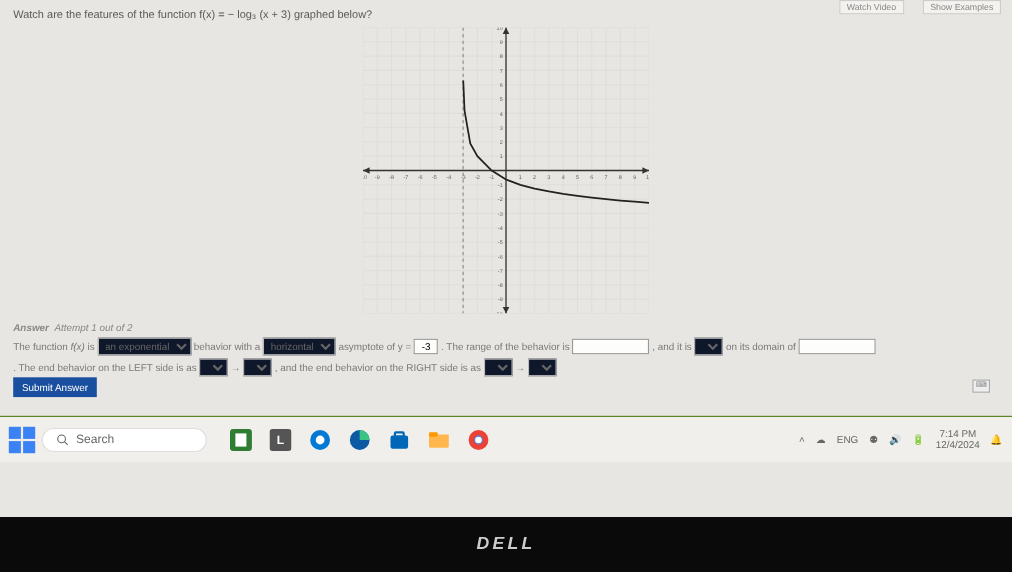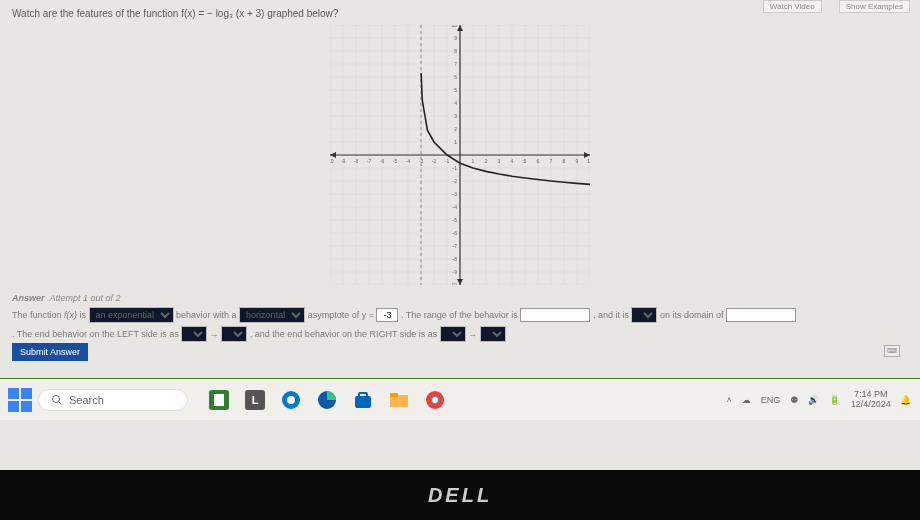--- a/index.html
+++ b/index.html
@@ -70,21 +70,21 @@
     .tray {
       margin-left: auto; display: flex; align-items: center;
       gap: 10px; font-size: 9px; color: #666;
     }
     .tray-time { text-align: center; line-height: 1.1; }
     .laptop-bezel {
       position: absolute; bottom: 0; left: 0; right: 0; height: 50px;
       background: #0a0a0a;
       display: flex; align-items: center; justify-content: center;
     }
-    .dell-logo { color: #ccc; font-size: 20px; font-weight: bold; letter-spacing: 3px; font-style: italic; }
+    .dell-logo { color: #ccc; font-size: 16px; font-weight: bold; letter-spacing: 3px; font-style: italic; }
     .top-buttons { position: absolute; top: 0; right: 10px; display: flex; gap: 17px; }
     .top-btn { font-size: 8px; color: #888; border: 1px solid #ccc; padding: 1px 6px; background: #f4f2ee; }
   </style>
 </head>
 <body>
 
 <div class="screen">
   <div class="top-buttons">
     <div class="top-btn">Watch Video</div>
     <div class="top-btn">Show Examples</div>

